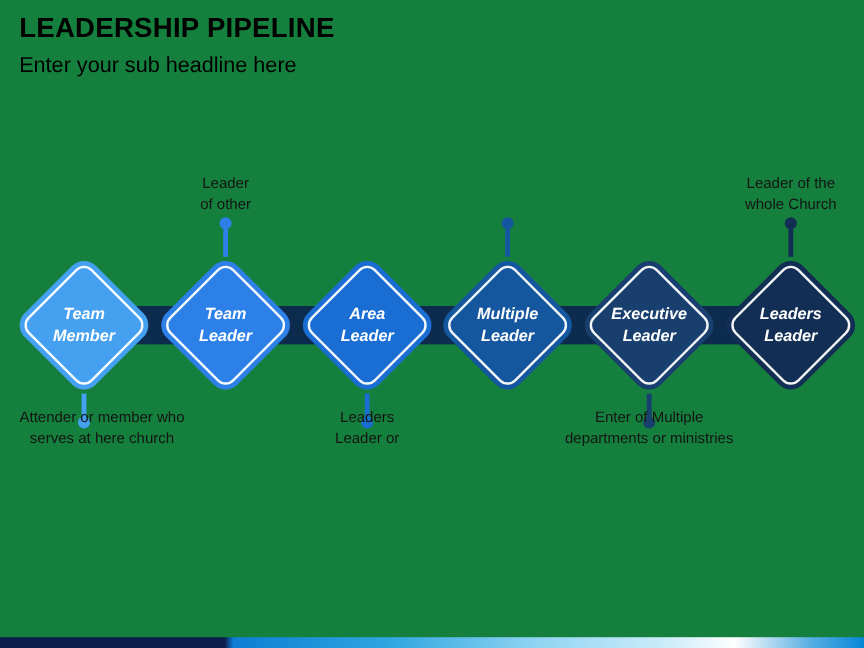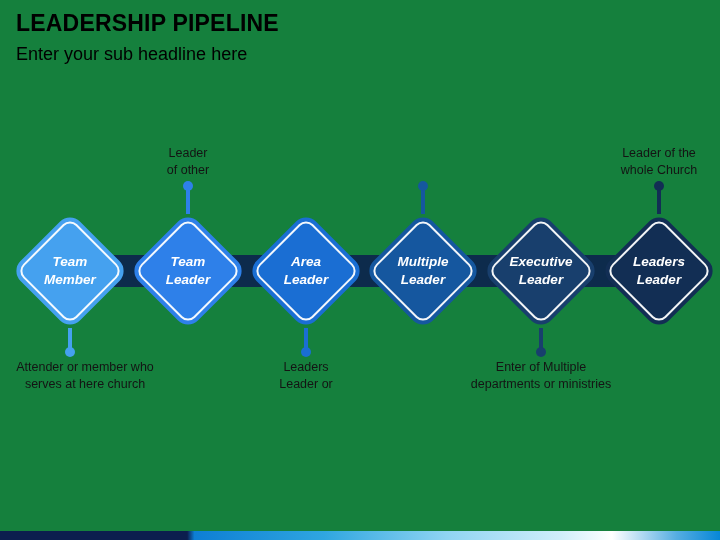--- a/index.html
+++ b/index.html
@@ -45,21 +45,21 @@
 
   
   .ann-text {
     position:absolute; z-index:3; text-align:center;
     font-size:12.5px; line-height:17px; color:#141414;
   }
   .ann-line { position:absolute; width:4px; z-index:1; }
   .ann-dot  { position:absolute; width:10px; height:10px; border-radius:50%; z-index:1; }
 
   .t-above { top:145px; }
-  .t-below { top:359px;text-align:center; }
+  .t-below { top:340px;text-align:center; }
 
   
   .a0-text{left:0px;   width:170px;} .a0-line{left:68px; top:328px; height:22px;} .a0-dot{left:65px; top:347px;}
   .a1-text{left:98px;  width:180px;} .a1-line{left:186px; top:190px; height:24px;} .a1-dot{left:183px; top:181px;}
   .a2-text{left:216px; width:180px;} .a2-line{left:304px; top:328px; height:22px;} .a2-dot{left:301px; top:347px;}
   .a3-text{left:333px; width:180px;} .a3-line{left:421px; top:190px; height:24px;} .a3-dot{left:418px; top:181px;}
   .a4-text{left:446px; width:190px;} .a4-line{left:539px; top:328px; height:22px;} .a4-dot{left:536px; top:347px;}
   .a5-text{left:584px; width:150px;} .a5-line{left:657px; top:190px; height:24px;} .a5-dot{left:654px; top:181px;}
 
   

